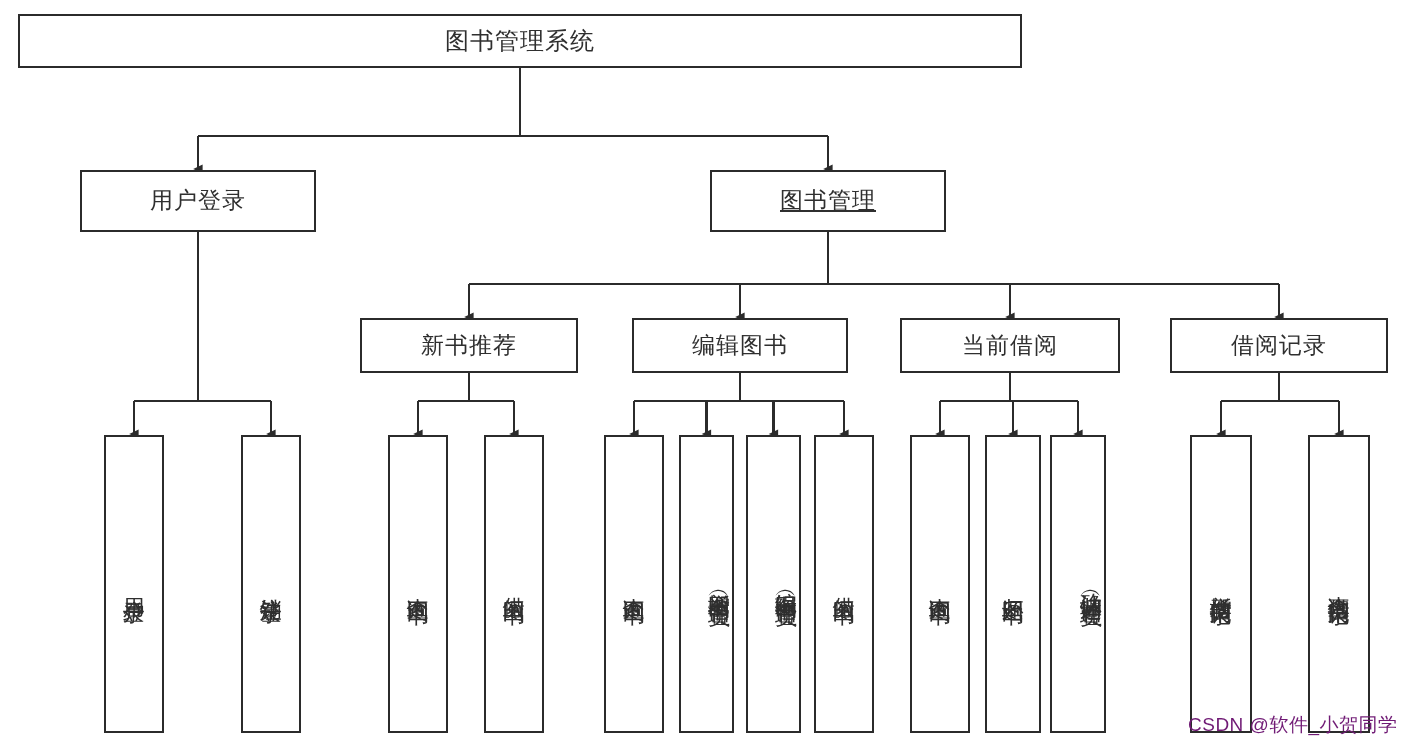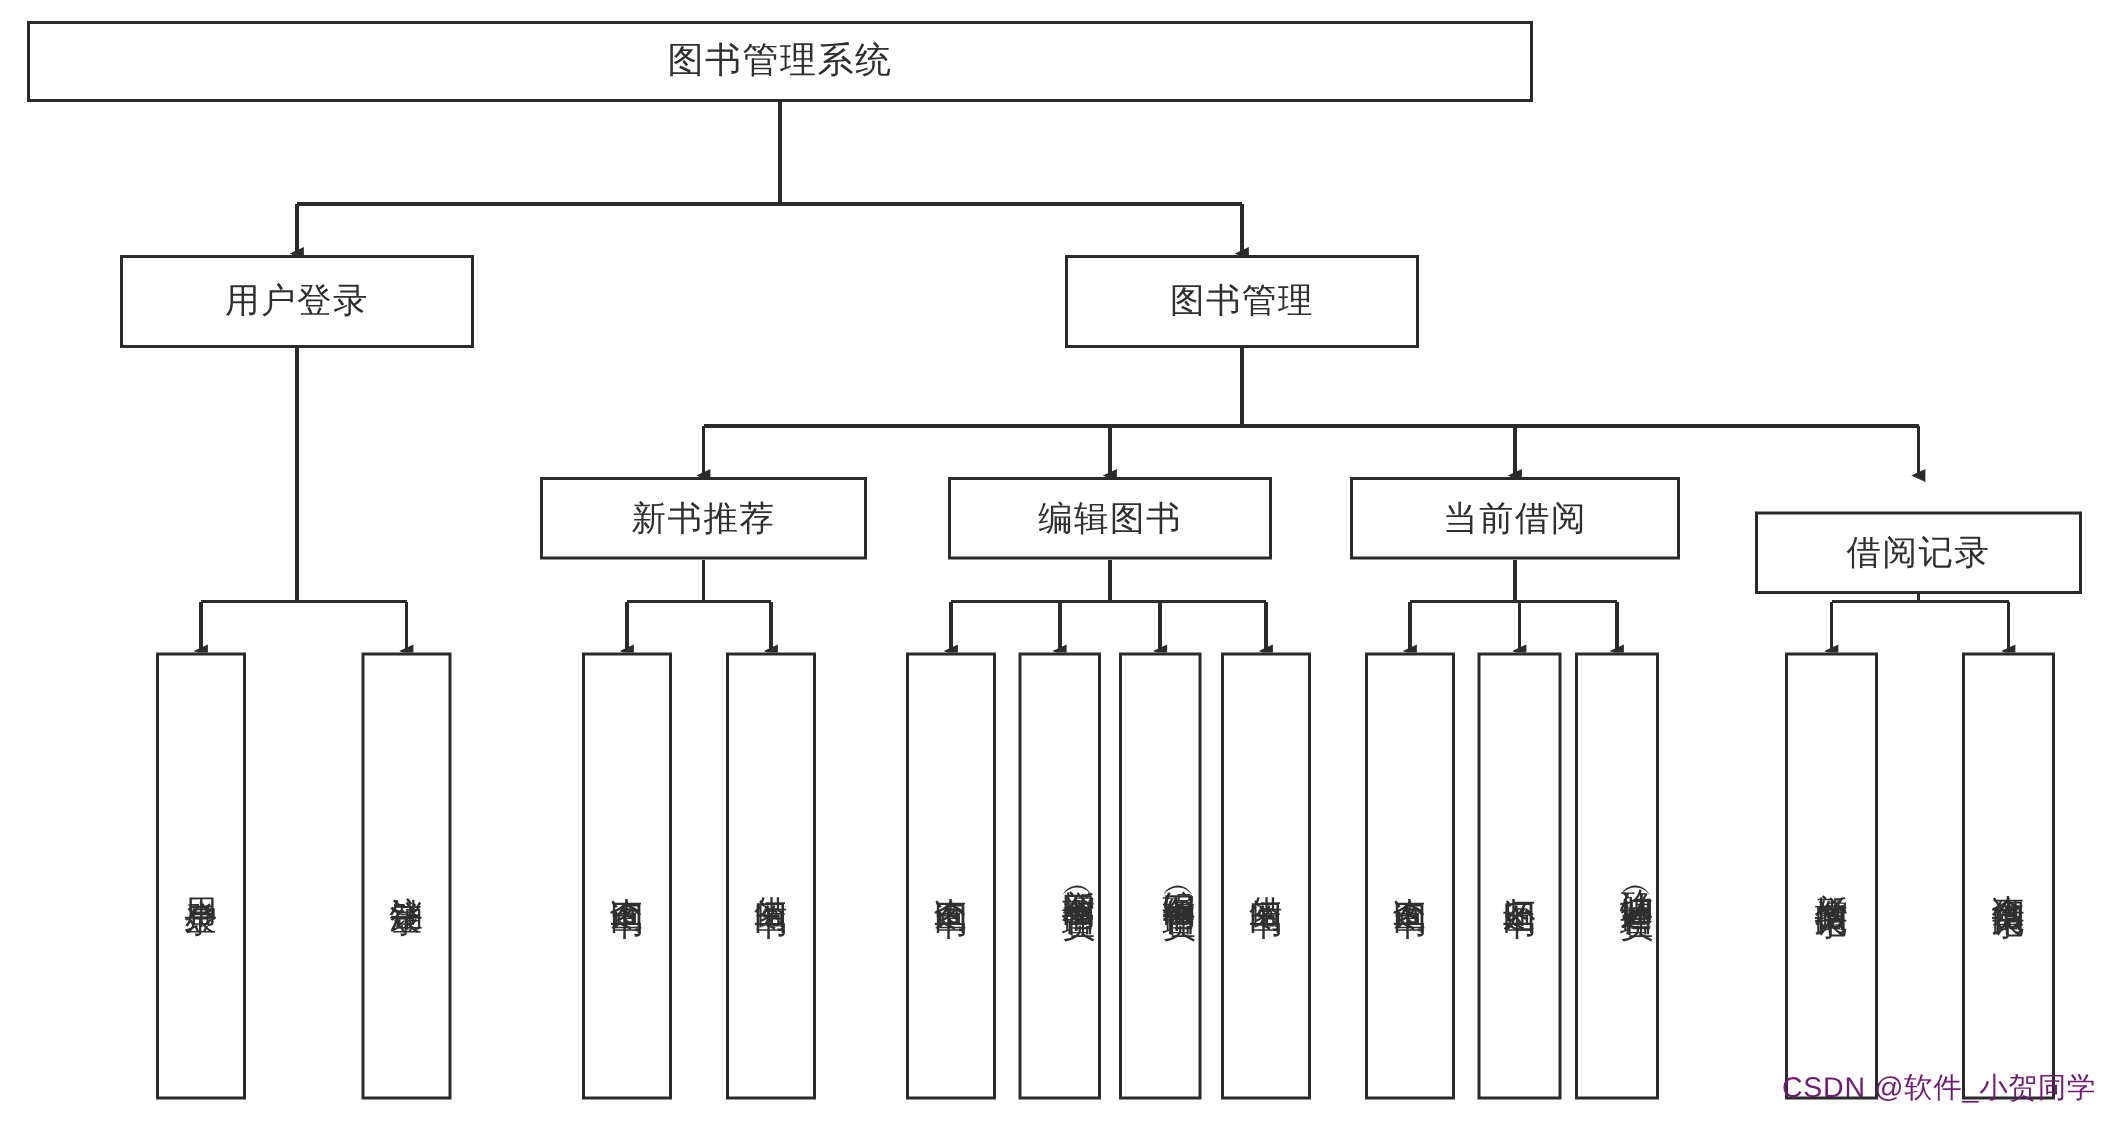--- a/index.html
+++ b/index.html
@@ -83,33 +83,33 @@
         <path d="M1339,401 L1339,434" marker-end="url(#arrow)"></path>
       </g>
   </svg>
   <div id="node-layer">
       <div class="node horiz root" style="left: 18px; top: 14px; width: 1004px; height: 54px;">
         <span class="txt">图书管理系统</span>
       </div>
       <div class="node horiz" style="left: 80px; top: 170px; width: 236px; height: 62px;">
         <span class="txt">用户登录</span>
       </div>
-      <div class="node horiz" style="left: 710px; top: 170px; width: 236px; height: 62px;">
+      <div class="node horiz" style="left: 710px; top: 170px; width: 236px; height: 62px; text-decoration: underline;">
         <span class="txt">图书管理</span>
       </div>
       <div class="node horiz" style="left: 360px; top: 318px; width: 218px; height: 55px; font-family: Liberation Serif, serif;">
         <span class="txt">新书推荐</span>
       </div>
       <div class="node horiz" style="left: 632px; top: 318px; width: 216px; height: 55px;">
         <span class="txt">编辑图书</span>
       </div>
       <div class="node horiz" style="left: 900px; top: 318px; width: 220px; height: 55px;">
         <span class="txt">当前借阅</span>
       </div>
-      <div class="node horiz" style="left: 1170px; top: 318px; width: 218px; height: 55px; margin-top: 23px;">
+      <div class="node horiz" style="left: 1170px; top: 318px; width: 218px; height: 55px;">
         <span class="txt">借阅记录</span>
       </div>
       <div class="node vert" style="left: 104px; top: 435px; width: 60px; height: 298px;">
         <span class="txt">用户登录</span>
       </div>
       <div class="node vert" style="left: 241px; top: 435px; width: 60px; height: 298px;">
         <span class="txt">注销登录</span>
       </div>
       <div class="node vert" style="left: 388px; top: 435px; width: 60px; height: 298px;">
         <span class="txt">查询图书</span>

